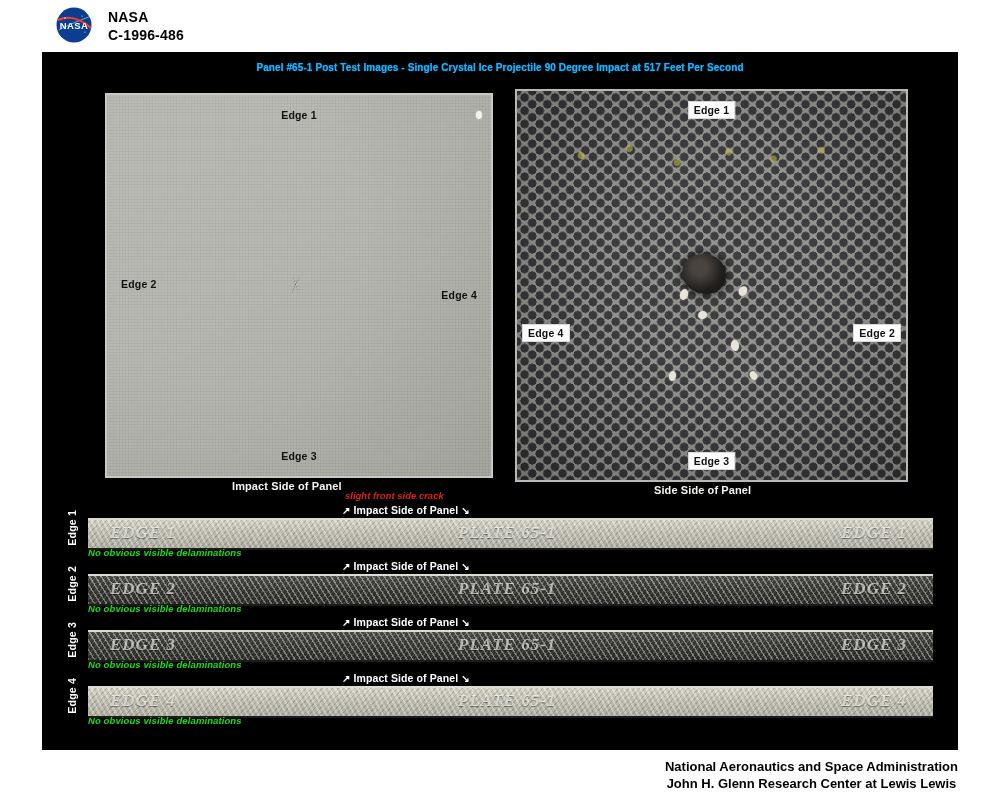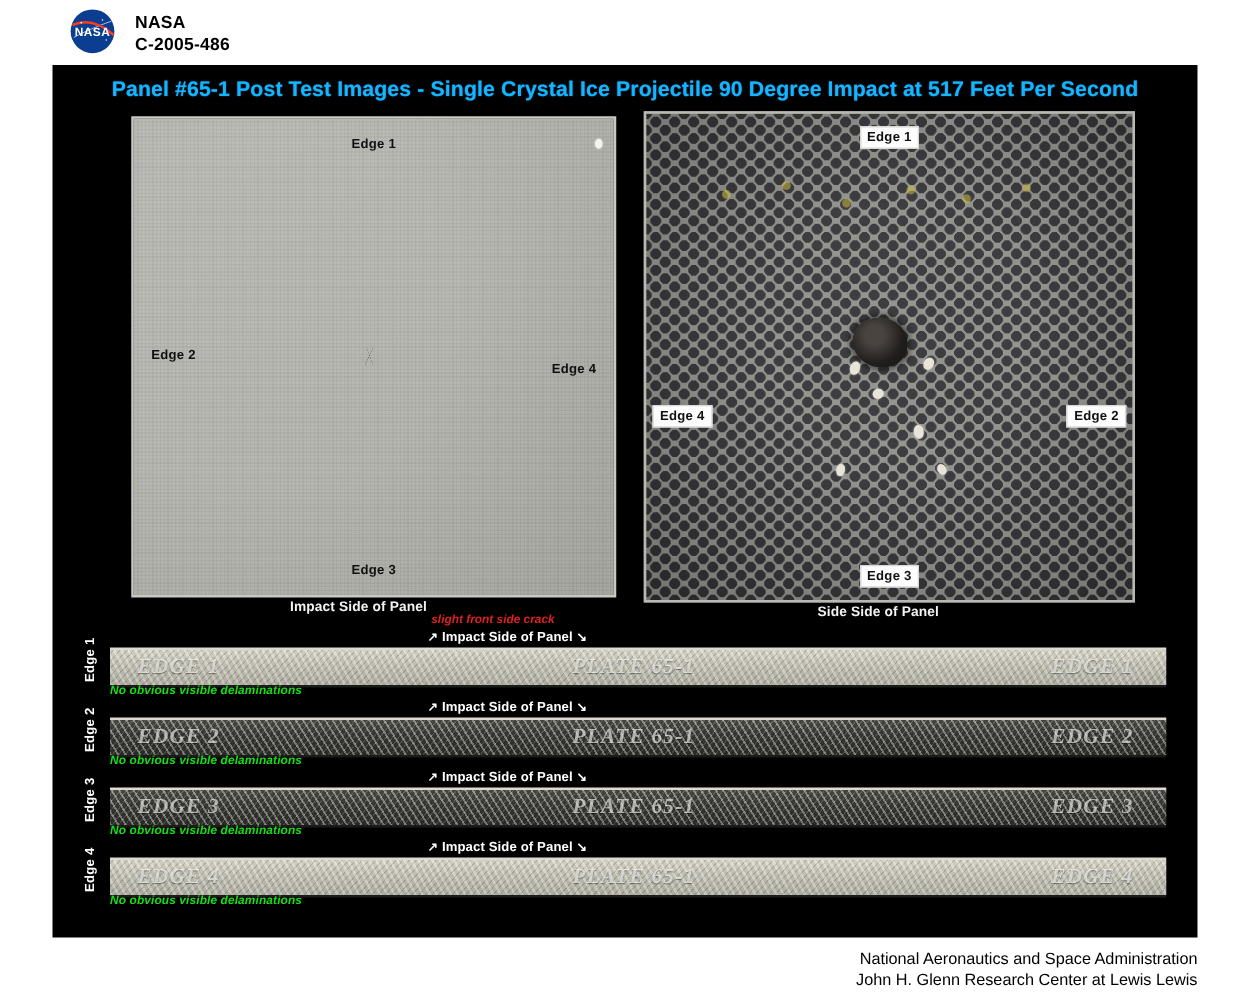--- a/index.html
+++ b/index.html
@@ -13,21 +13,21 @@
   #header{position:absolute;left:0;top:0;width:1000px;height:52px;}
   #nasa-logo{position:absolute;left:52px;top:6px;width:44px;height:38px;}
   #nasa-text{position:absolute;left:108px;top:8px;color:#000;
     font-size:14px;font-weight:bold;line-height:18px;letter-spacing:.2px;}
 
   
   #canvas{position:absolute;left:42px;top:52px;width:916px;height:698px;
     background:#000000;overflow:hidden;}
 
   #title{position:absolute;left:0;top:10px;width:916px;text-align:center;
-    color:#14b4ff;font-size:17px;font-weight:bold;letter-spacing:.1px;
+    color:#14b4ff;font-size:10px;font-weight:bold;letter-spacing:.1px;
     text-shadow:0 0 1px #0a87c9;}
 
   
   .panel-wrap{position:absolute;}
   #panel-left{left:63px;top:41px;width:388px;height:385px;}
   #panel-right{left:473px;top:37px;width:393px;height:393px;}
 
   .panel-img{position:absolute;inset:0;border:2px solid #9a9a92;box-sizing:border-box;}
 
   
@@ -114,41 +114,41 @@
       linear-gradient(180deg,#d9d7c8 0%,#c3c1b3 42%,#aeac9f 100%);
   }
   .strip-dark{
     background:
       repeating-linear-gradient(58deg, rgba(255,255,255,.30) 0 1.5px, rgba(0,0,0,.2) 1.5px 5px),
       repeating-linear-gradient(-52deg, rgba(255,255,255,.12) 0 1px, rgba(0,0,0,.18) 1px 4px),
       linear-gradient(180deg,#6a6a62 0%,#4e4e48 45%,#3d3d38 100%);
   }
 
   
-  #footer{position:absolute;right:42px;bottom:8px;text-align:right;
-    color:#000;font-size:13px;font-weight:normal;line-height:17px;}
+  #footer{position:absolute;right:42px;bottom:8px;text-align:center;
+    color:#000;font-size:13px;font-weight:bold;line-height:17px;}
 </style>
 </head>
 <body>
 
 <div id="header">
   <div id="nasa-logo">
     <svg width="44" height="38" viewBox="0 0 44 38">
       <ellipse cx="22" cy="19" rx="17.5" ry="17.5" fill="#0b3d91"></ellipse>
       <path d="M7 24 C14 20 28 14 37 11" stroke="#ffffff" stroke-width="0.7" fill="none" opacity="0.75"></path>
       <path d="M6 14 Q22 7 39 22" stroke="#fc3d21" stroke-width="2.1" fill="none"></path>
       <text x="22" y="23" font-family="'Liberation Sans',sans-serif" font-size="9.5" font-weight="bold" fill="#ffffff" text-anchor="middle" style="letter-spacing:0.4px">NASA</text>
       <circle cx="13" cy="12" r="0.7" fill="#fff"></circle>
       <circle cx="30" cy="10" r="0.6" fill="#fff"></circle>
       <circle cx="33" cy="26" r="0.6" fill="#fff"></circle>
     </svg>
   </div>
   <div id="nasa-text">
     <div>NASA</div>
-    <div>C-2005-486</div>
+    <div>C-1996-486</div>
   </div>
 </div>
 
 <div id="canvas">
 
   <div id="title">Panel #65-1 Post Test Images - Single Crystal Ice Projectile 90 Degree Impact at 517 Feet Per Second</div>
 
   <div class="panel-wrap" id="panel-left">
     <div class="panel-img" id="img-left">
       <div id="crack"></div>

